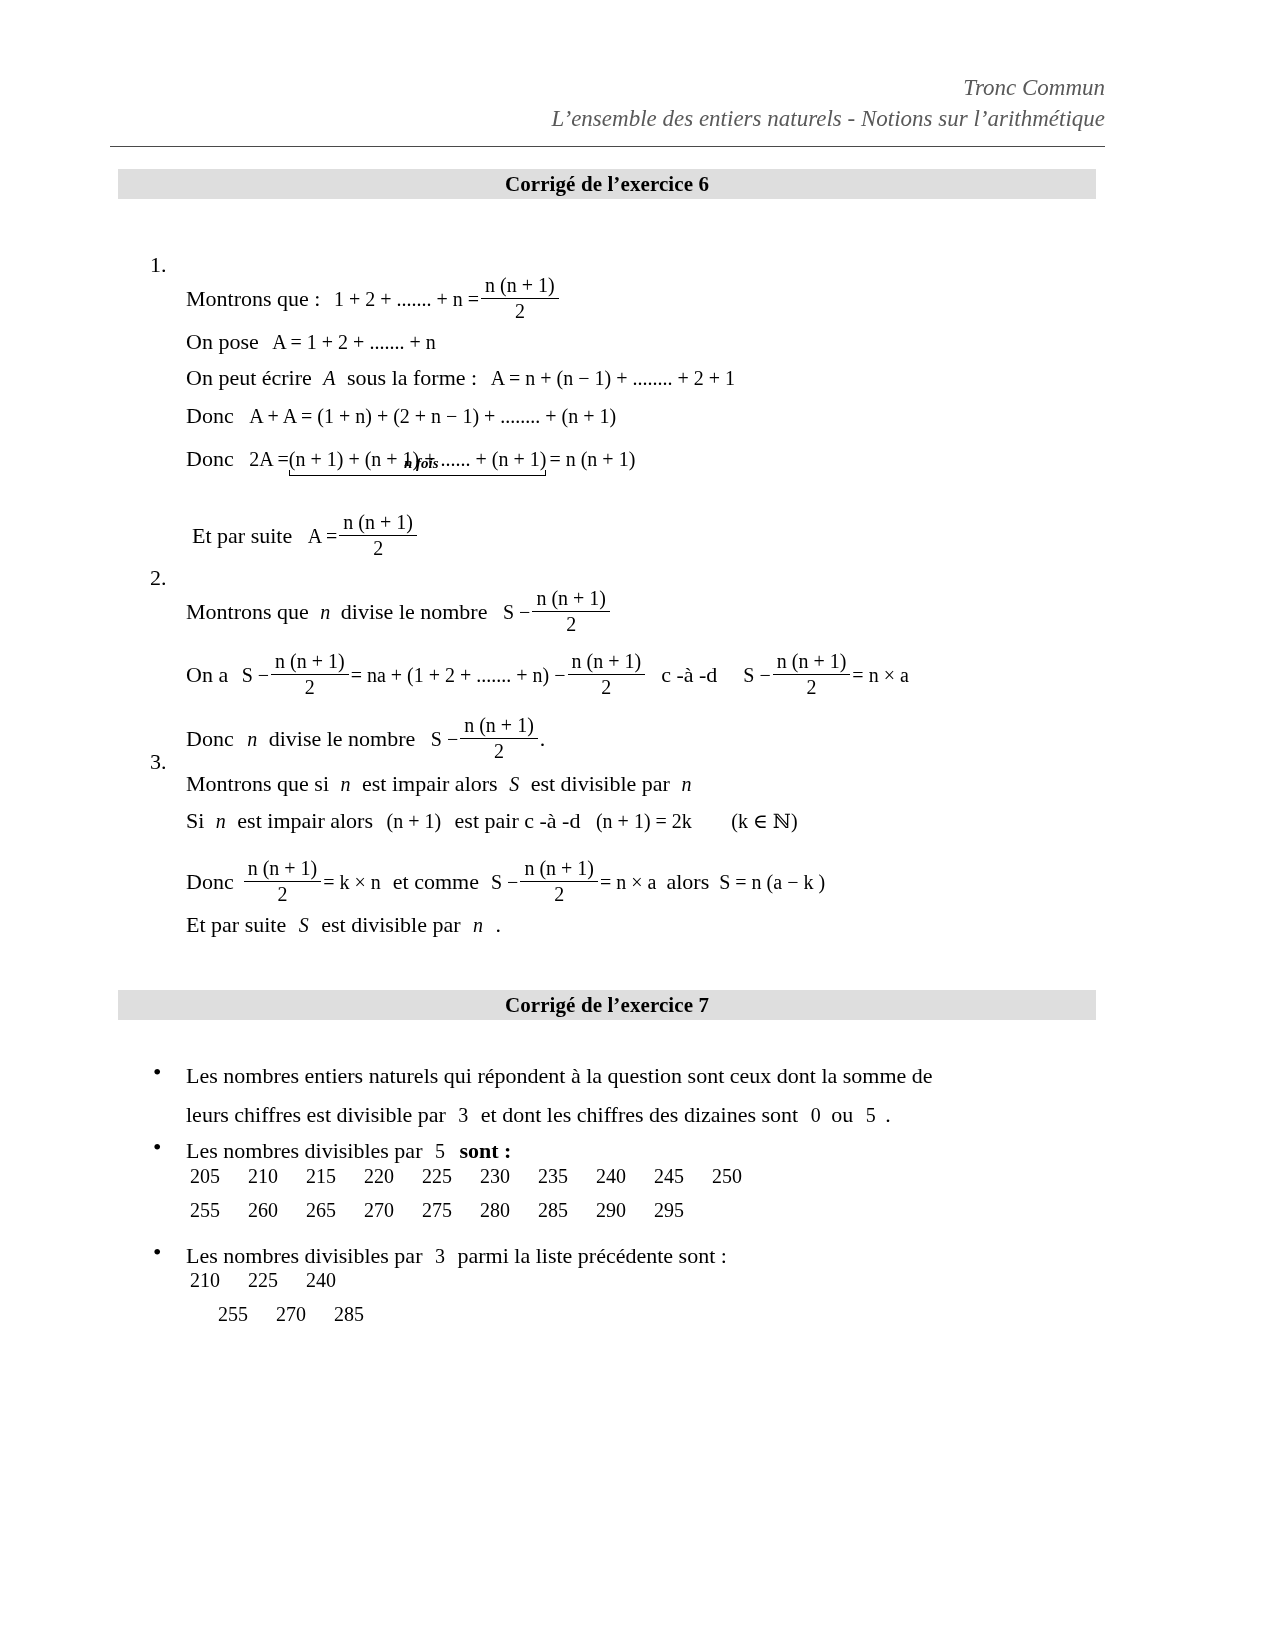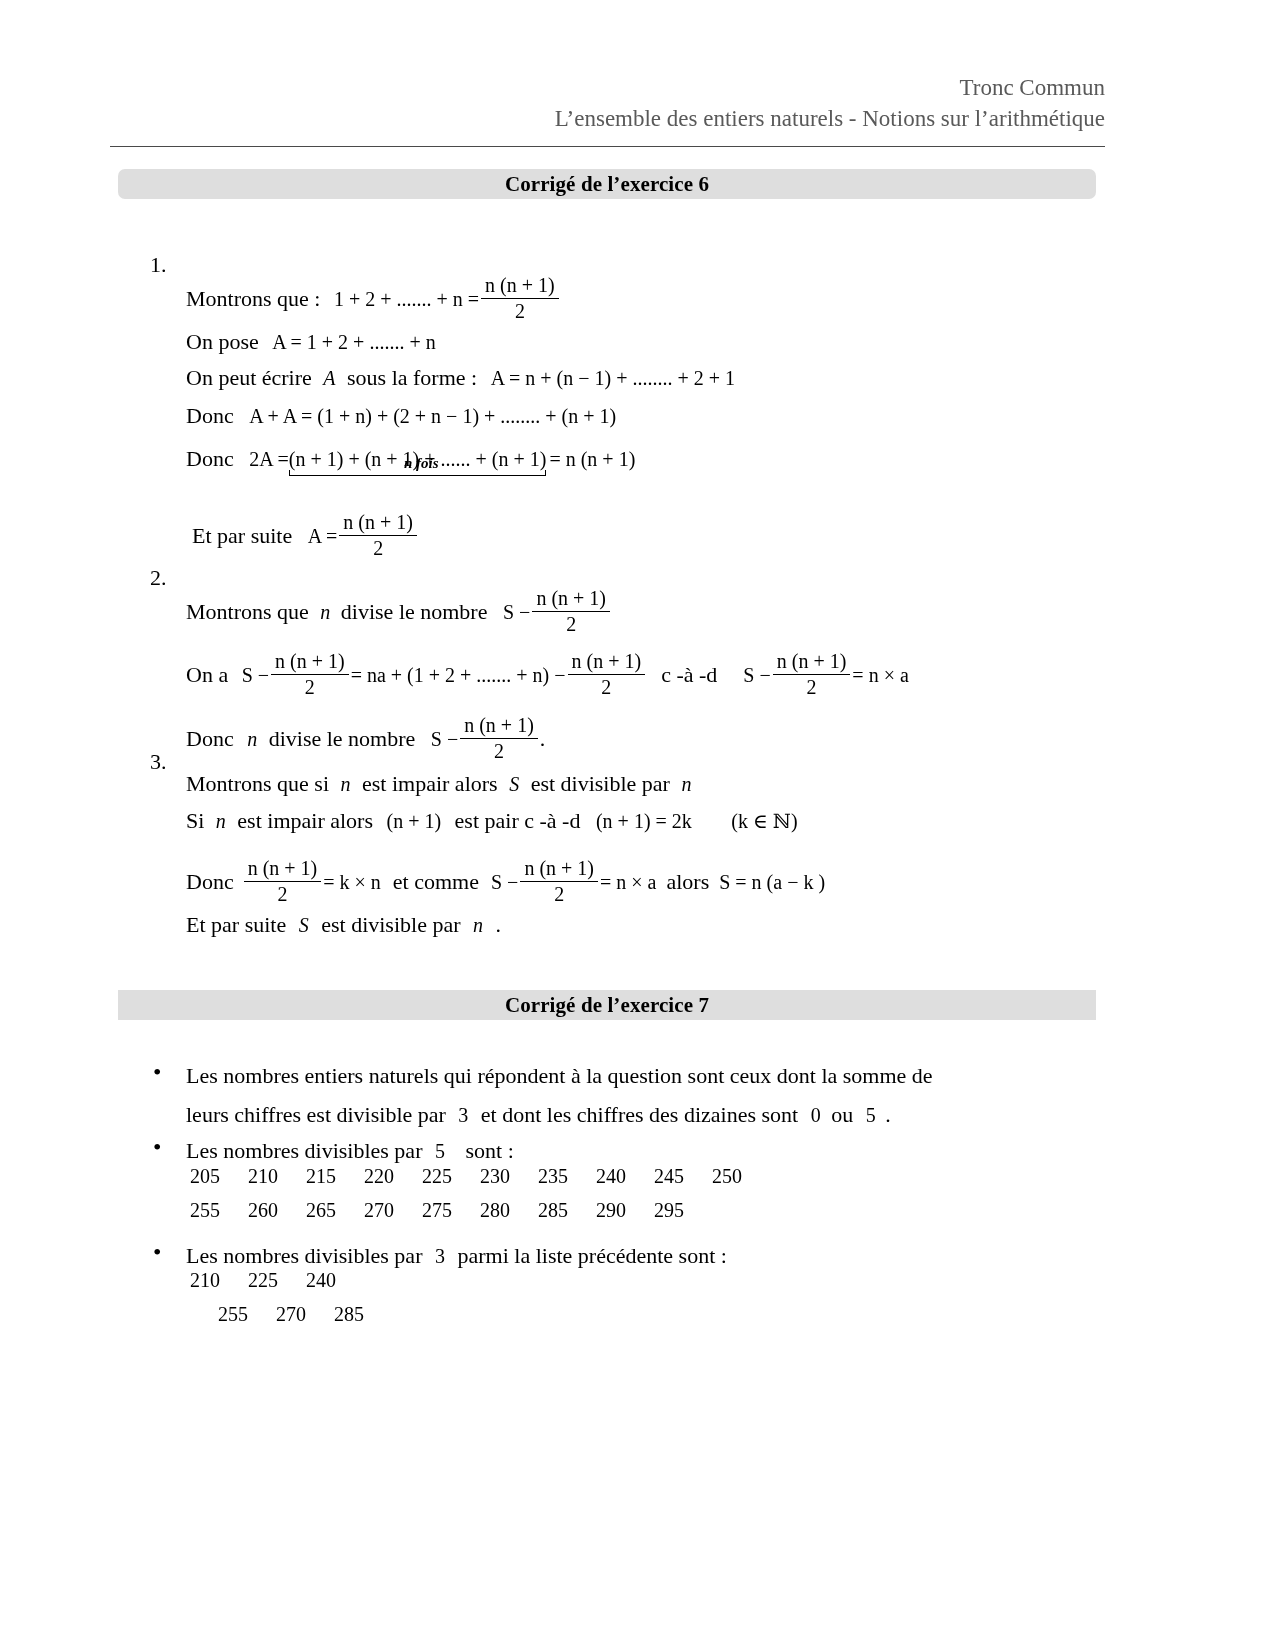--- a/index.html
+++ b/index.html
@@ -24,20 +24,21 @@
   }
 
   
   .header {
     position: absolute;
     left: 110px;
     top: 72px;
     width: 995px;
     text-align: right;
     color: #595959;
+    font-style: italic;
     font-size: 23px;
     line-height: 31px;
   }
   .header .line1 { display: block; }
   .header .line2 { display: block; }
   .header-rule {
     position: absolute;
     left: 110px;
     top: 146px;
     width: 995px;
@@ -51,21 +52,21 @@
     left: 118px;
     width: 978px;
     height: 30px;
     background: #dedede;
     text-align: center;
     font-weight: bold;
     font-size: 21px;
     line-height: 30px;
     letter-spacing: 0.1px;
   }
-  #banner6 { top: 169px; border-radius: 7px; }
+  #banner6 { top: 169px; }
   #banner7 { top: 990px; }
 
   
   .blk {
     position: absolute;
     font-size: 22px;
     line-height: 1.0;
     white-space: nowrap;
     margin-top: 24px;
   }
@@ -264,21 +265,21 @@
     <span class="mth" style="margin-left:7px;">0</span>
     <span class="txt" style="margin-left:5px;">ou</span>
     <span class="mth" style="margin-left:7px;">5</span>
     <span class="txt" style="margin-left:4px;">.</span>
   </div>
 
   <div class="bullet" style="left:153px; top:1135px;">•</div>
   <div class="wrapline" style="left:186px; top:1132px;">
     <span class="txt">Les nombres divisibles par</span>
     <span class="mth" style="margin-left:7px;">5</span>
-    <span class="txt" style="margin-left:15px;">sont :</span>
+    <span class="txt" style="margin-left:9px;font-weight:bold;">sont :</span>
   </div>
   <div class="numrow" style="left:190px; top:1165px;">
     <span>205</span><span>210</span><span>215</span><span>220</span><span>225</span><span>230</span><span>235</span><span>240</span><span>245</span><span>250</span>
   </div>
   <div class="numrow" style="left:190px; top:1199px;">
     <span>255</span><span>260</span><span>265</span><span>270</span><span>275</span><span>280</span><span>285</span><span>290</span><span>295</span>
   </div>
 
   <div class="bullet" style="left:153px; top:1240px;">•</div>
   <div class="wrapline" style="left:186px; top:1237px;">

